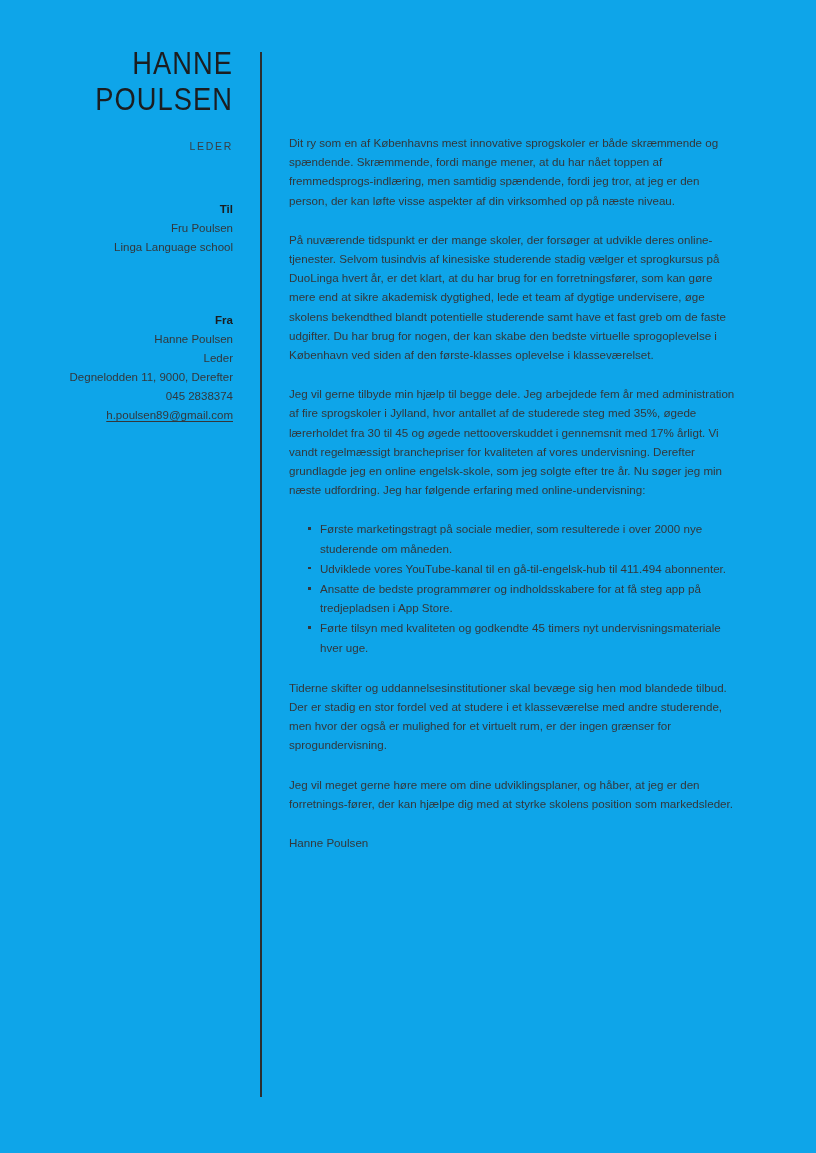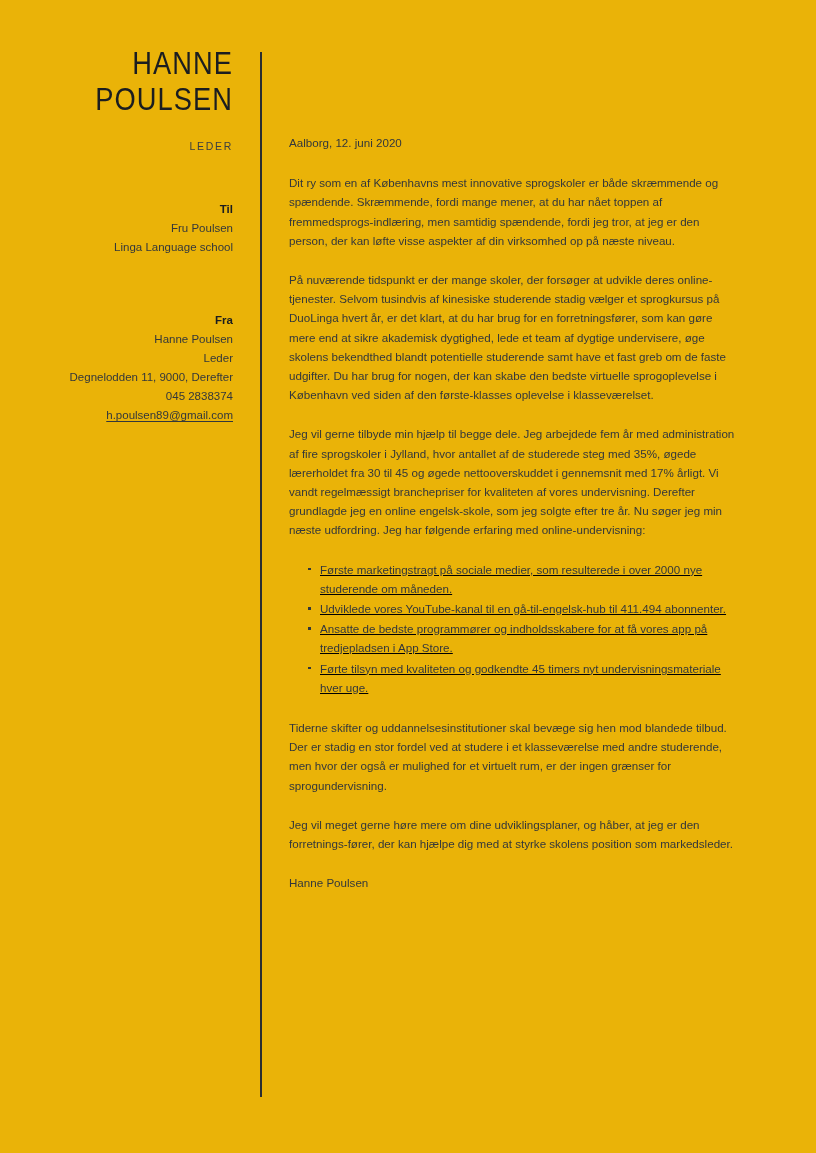--- a/index.html
+++ b/index.html
@@ -11,21 +11,21 @@
     width: 816px;
     height: 1153px;
     font-family: "Liberation Sans", sans-serif;
     position: relative;
     overflow: hidden;
   }
 
   .page {
     position: absolute;
     inset: 0;
-    background: #eab308;
+    background: #0ea5e9;
   }
 
   
   .sidebar {
     position: absolute;
     left: 0;
     top: 0;
     width: 233px;
     text-align: right;
   }
@@ -110,21 +110,20 @@
     margin-bottom: 23px;
   }
   .letter p.tight {
     margin-bottom: 18px;
   }
 
   .bullets {
     margin: 0 0 21px 0;
     padding: 0;
     list-style: none;
-    text-decoration: underline;
   }
   .bullets li {
     position: relative;
     padding-left: 31px;
     font-size: 11.6px;
     line-height: 19.2px;
     color: #33373b;
     margin-bottom: 1px;
   }
   .bullets li::before {
@@ -168,29 +167,28 @@
       <div class="contact-line">Degnelodden 11, 9000, Derefter</div>
       <div class="contact-line">045 2838374</div>
       <div class="contact-line email">h.poulsen89@gmail.com</div>
     </div>
 
   </div>
 
   <div class="divider"></div>
 
   <div class="letter">
-    <p class="date">Aalborg, 12. juni 2020</p>
     <p>Dit ry som en af Københavns mest innovative sprogskoler er både skræmmende og spændende. Skræmmende, fordi mange mener, at du har nået toppen af fremmedsprogs-indlæring, men samtidig spændende, fordi jeg tror, at jeg er den person, der kan løfte visse aspekter af din virksomhed op på næste niveau.</p>
     <p>På nuværende tidspunkt er der mange skoler, der forsøger at udvikle deres online-tjenester. Selvom tusindvis af kinesiske studerende stadig vælger et sprogkursus på DuoLinga hvert år, er det klart, at du har brug for en forretningsfører, som kan gøre mere end at sikre akademisk dygtighed, lede et team af dygtige undervisere, øge skolens bekendthed blandt potentielle studerende samt have et fast greb om de faste udgifter. Du har brug for nogen, der kan skabe den bedste virtuelle sprogoplevelse i København ved siden af den første-klasses oplevelse i klasseværelset.</p>
     <p>Jeg vil gerne tilbyde min hjælp til begge dele. Jeg arbejdede fem år med administration af fire sprogskoler i Jylland, hvor antallet af de studerede steg med 35%, øgede lærerholdet fra 30 til 45 og øgede nettooverskuddet i gennemsnit med 17% årligt. Vi vandt regelmæssigt branchepriser for kvaliteten af vores undervisning. Derefter grundlagde jeg en online engelsk-skole, som jeg solgte efter tre år. Nu søger jeg min næste udfordring. Jeg har følgende erfaring med online-undervisning:</p>
 
     <ul class="bullets">
       <li>Første marketingstragt på sociale medier, som resulterede i over 2000 nye studerende om måneden.</li>
       <li>Udviklede vores YouTube-kanal til en gå-til-engelsk-hub til 411.494 abonnenter.</li>
-      <li>Ansatte de bedste programmører og indholdsskabere for at få vores app på tredjepladsen i App Store.</li>
+      <li>Ansatte de bedste programmører og indholdsskabere for at få steg app på tredjepladsen i App Store.</li>
       <li>Førte tilsyn med kvaliteten og godkendte 45 timers nyt undervisningsmateriale hver uge.</li>
     </ul>
 
     <p>Tiderne skifter og uddannelsesinstitutioner skal bevæge sig hen mod blandede tilbud. Der er stadig en stor fordel ved at studere i et klasseværelse med andre studerende, men hvor der også er mulighed for et virtuelt rum, er der ingen grænser for sprogundervisning.</p>
     <p>Jeg vil meget gerne høre mere om dine udviklingsplaner, og håber, at jeg er den forretnings-fører, der kan hjælpe dig med at styrke skolens position som markedsleder.</p>
     <p class="signature">Hanne Poulsen</p>
   </div>
 
 </div>
 

